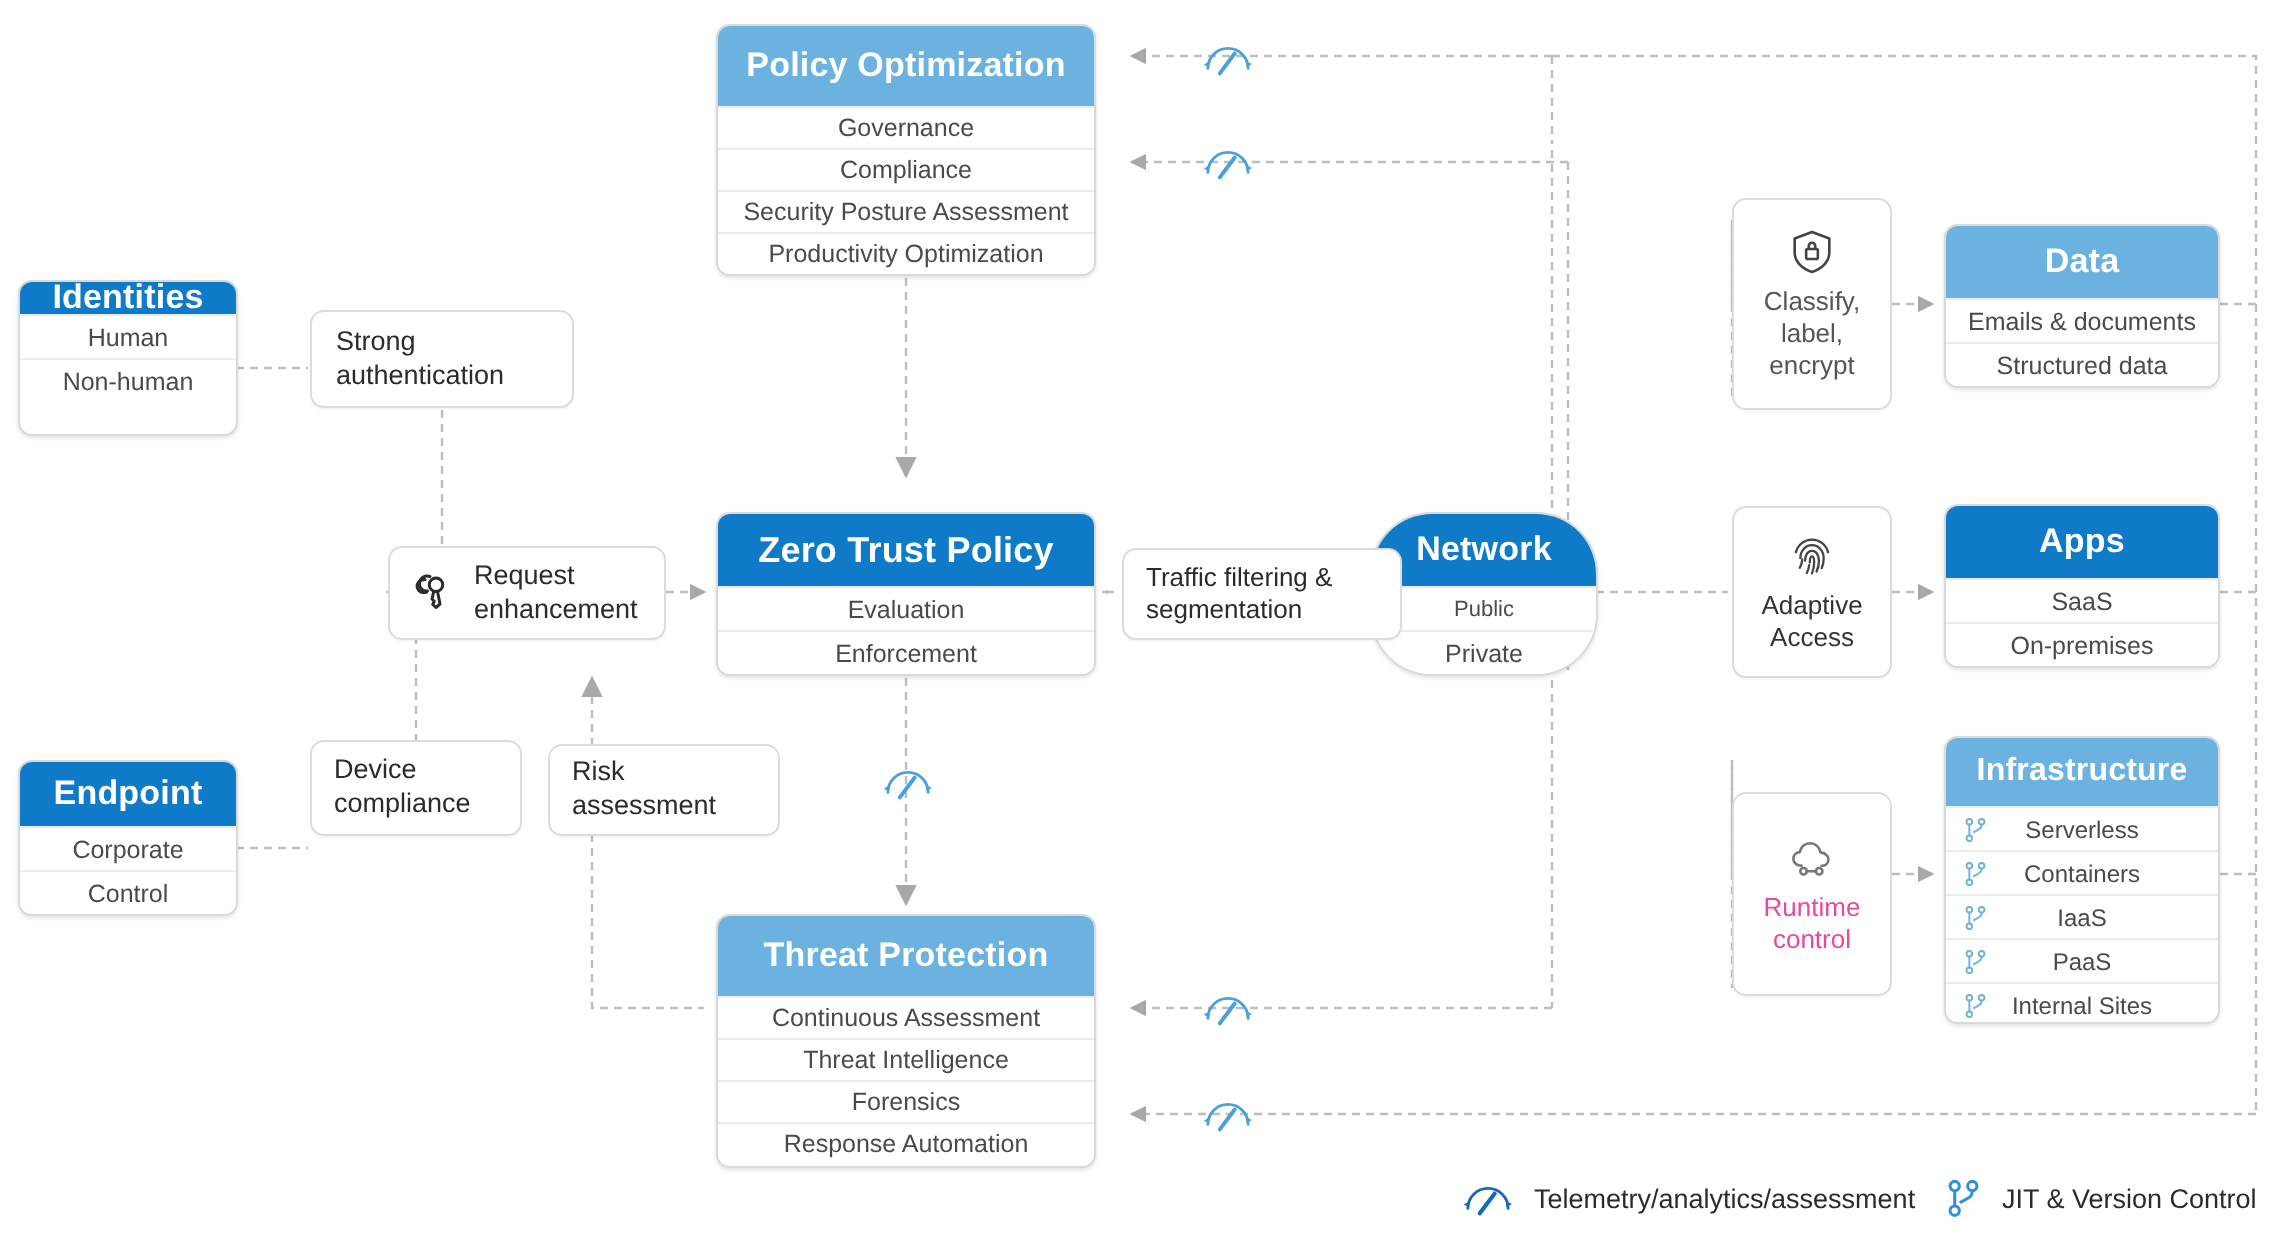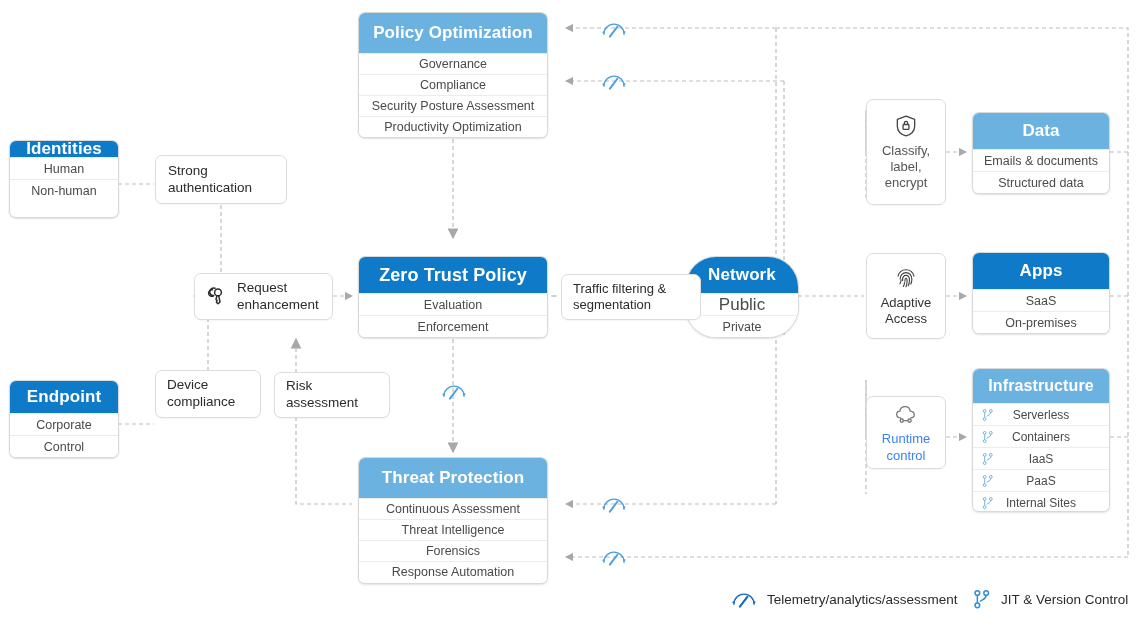--- a/index.html
+++ b/index.html
@@ -213,21 +213,21 @@
   </div>
 
   <div class="card primary" style="left:358px; top:256px; width:190px; height:82px;">
     <div class="hdr" style="height:36px; font-size:18px;">Zero Trust Policy</div>
     <div class="row" style="height:22px; font-size:12.5px;">Evaluation</div>
     <div class="row" style="height:22px; font-size:12.5px;">Enforcement</div>
   </div>
 
   <div class="card primary" style="left:685px; top:256px; width:114px; height:82px;border-radius:31px;">
     <div class="hdr" style="height:36px; font-size:17px;">Network</div>
-    <div class="row" style="height:22px; font-size:17px;">Public</div>
+    <div class="row" style="height:22px; font-size:11px;">Public</div>
     <div class="row" style="height:22px; font-size:12.5px;">Private</div>
   </div>
 
   <div class="card accent" style="left:972px; top:112px; width:138px; height:82px;">
     <div class="hdr" style="height:36px; font-size:17px;">Data</div>
     <div class="row" style="height:22px; font-size:12.5px;">Emails &amp; documents</div>
     <div class="row" style="height:22px; font-size:12.5px;">Structured data</div>
   </div>
 
   <div class="card primary" style="left:972px; top:252px; width:138px; height:82px;">
@@ -358,21 +358,21 @@
         <path d="M8.8,14.2 C8.8,11.4 10.2,9.6 12,9.6 C13.8,9.6 15.2,11.4 15.2,14.2 C15.2,16.0 14.8,17.8 14.1,19.2"></path>
         <path d="M11.0,15.0 C11.0,13.4 11.4,12.2 12,12.2 C12.6,12.2 13.0,13.4 13.0,15.0 C13.0,16.8 12.6,18.6 12.0,20.0"></path>
         <path d="M6.4,17.4 C7.0,16.2 7.4,14.9 7.5,13.6"></path>
         <path d="M9.6,19.8 C10.2,18.6 10.6,17.4 10.7,16.2"></path>
       </g>
     </svg>
     <span class="txt" style="white-space:pre-line;">Adaptive
 Access</span>
   </div>
 
-  <div class="note stackico" style="left:866px; top:396px; width:80px; height:73px; font-size:13px; color:#3b82f6;">
+  <div class="note stackico" style="left:866px; top:396px; width:80px; height:102px; font-size:13px; color:#ec4899;">
     <svg class="ico" viewBox="0 0 24 24">
       <g fill="none" stroke="#777" stroke-width="1.2" stroke-linecap="round" stroke-linejoin="round">
         <path d="M7.2,15.6 C4.9,15.6 3.4,14.2 3.4,12.4 C3.4,10.7 4.7,9.4 6.4,9.3 C6.7,6.9 8.7,5.2 11.1,5.2 C13.6,5.2 15.6,7.0 15.9,9.4 C18.0,9.6 19.6,11.0 19.6,12.7 C19.6,14.3 18.4,15.6 16.4,15.6"></path>
         <circle cx="8.1" cy="18.1" r="1.5"></circle>
         <circle cx="15.3" cy="18.1" r="1.5"></circle>
         <path d="M9.6,18.1 L13.8,18.1"></path>
       </g>
     </svg>
     <span class="txt" style="white-space:pre-line;">Runtime
 control</span>

